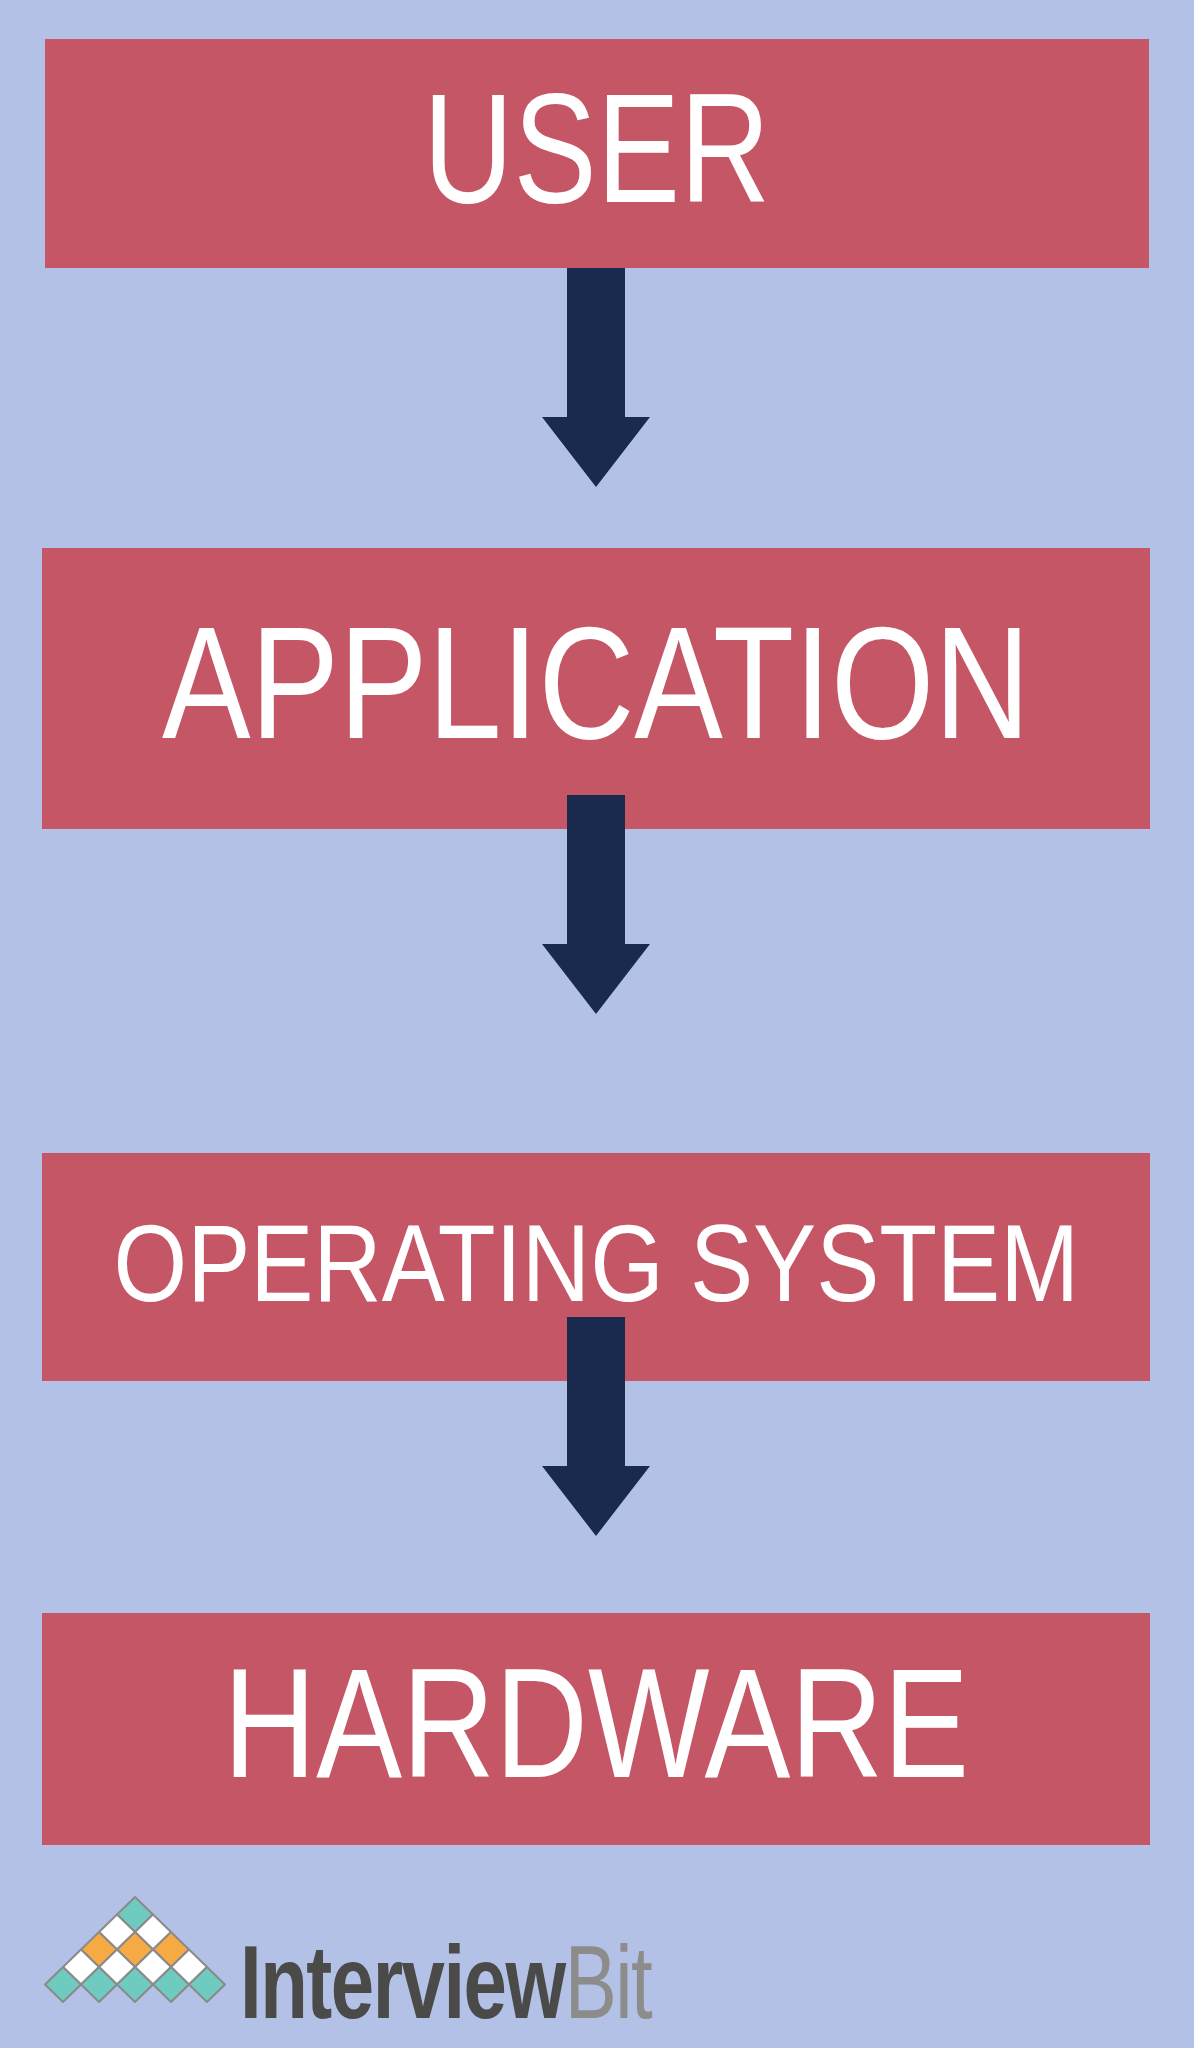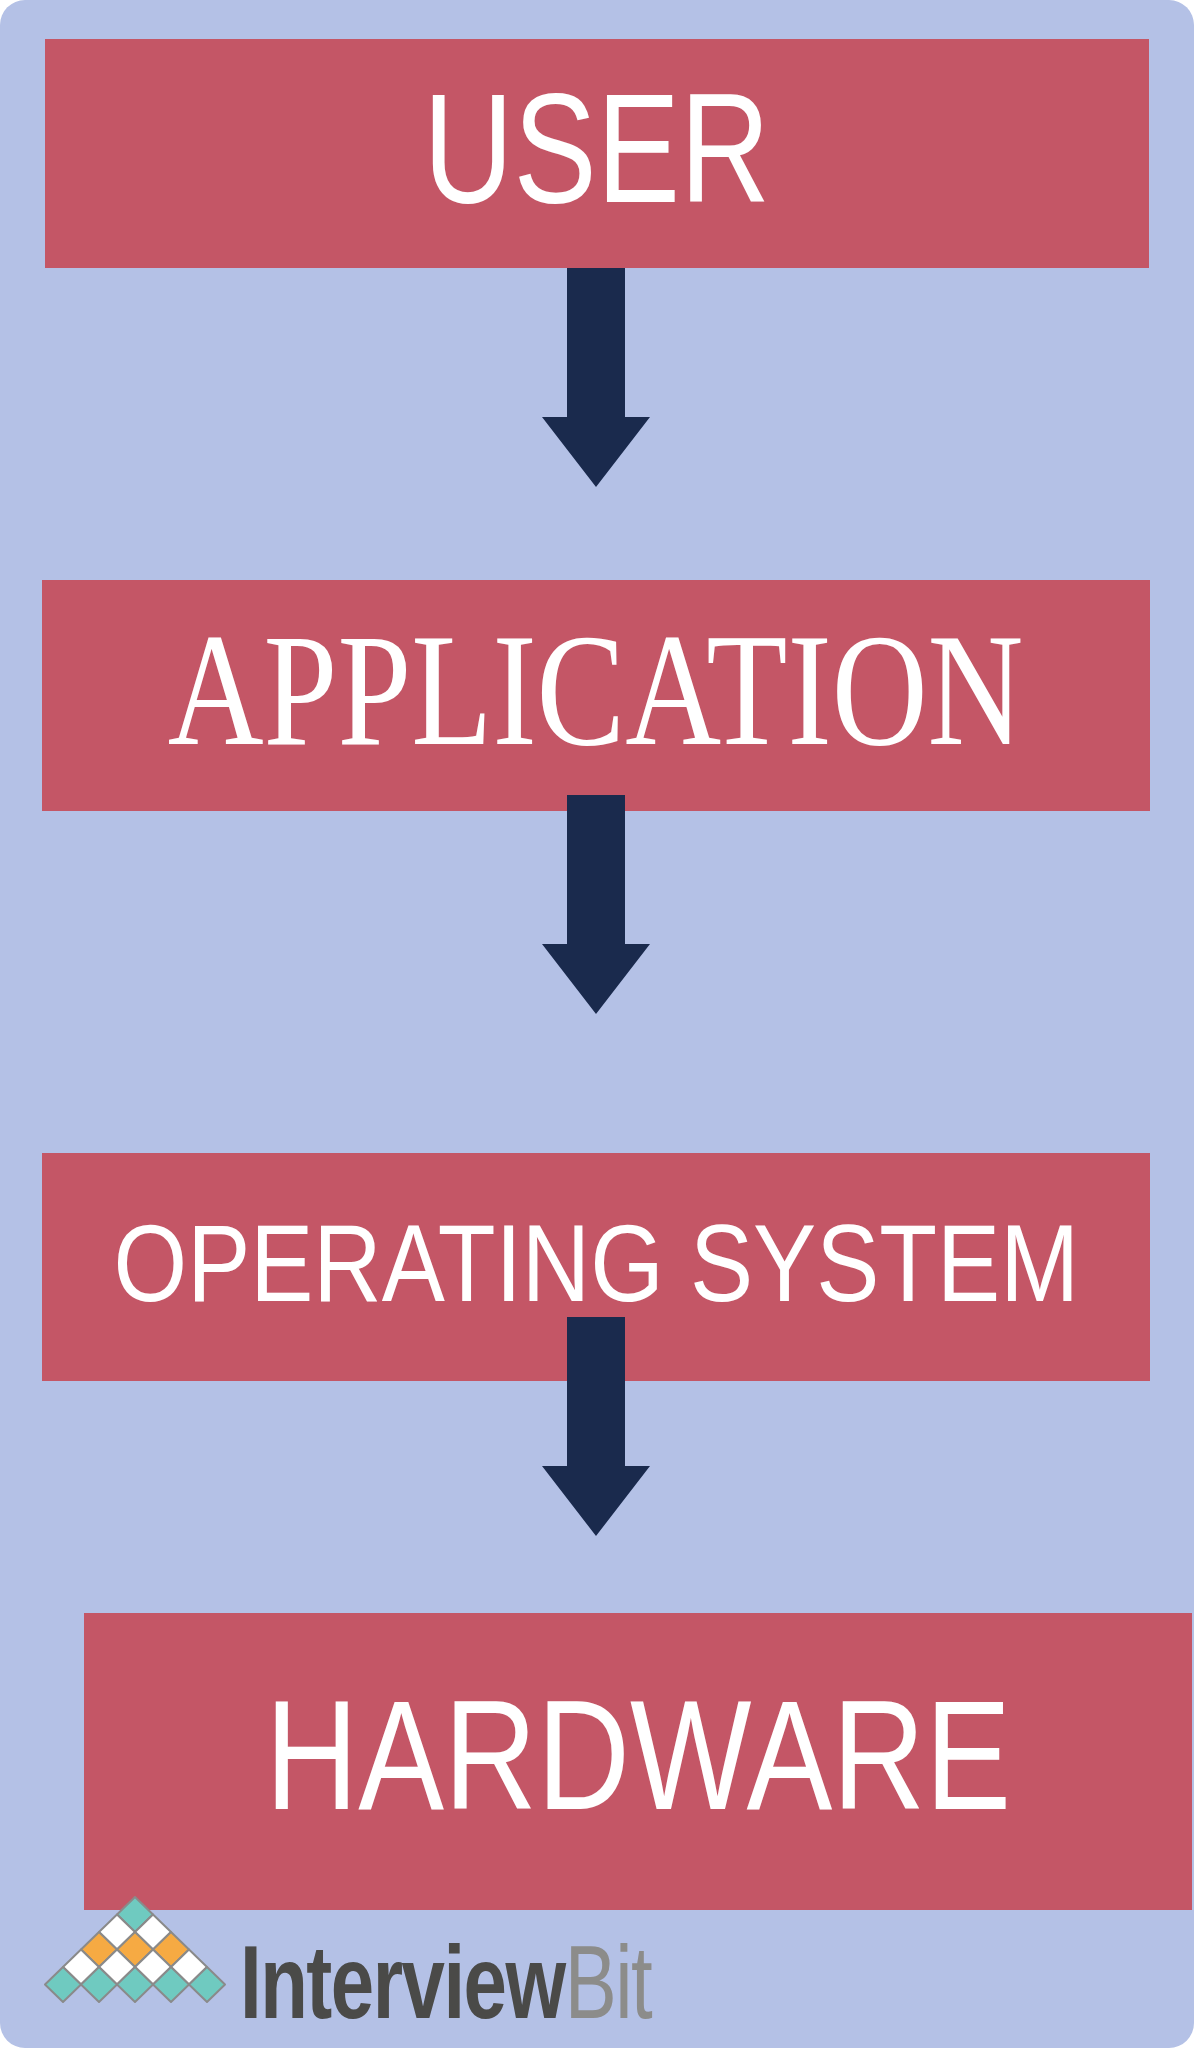--- a/index.html
+++ b/index.html
@@ -15,41 +15,40 @@
     --logo-light: #8c8c8a;
   }
   html, body { margin: 0; padding: 0; }
   .canvas {
     position: relative;
     width: 1194px;
     height: 2048px;
     background: var(--bg);
     overflow: hidden;
     font-family: "Liberation Sans", sans-serif;
-    border-radius: 25px;
   }
   .layer-box {
     position: absolute;
     left: 42px;
     width: 1108px;
     background: var(--box);
     display: flex;
     align-items: center;
     justify-content: center;
   }
   .layer-box .label {
     color: var(--box-text);
     font-weight: 400;
     white-space: nowrap;
     line-height: 1;
   }
   .box-user        { top: 39px;   height: 229px; left: 45px; width: 1104px; }
-  .box-application { top: 580px;  height: 231px; font-family: Liberation Serif, serif; }
+  .box-application { top: 548px;  height: 281px; }
   .box-os          { top: 1153px; height: 228px; }
-  .box-hardware    { top: 1613px; height: 297px; margin-left: 42px; }
+  .box-hardware    { top: 1613px; height: 232px; }
 
   .box-user .label        { font-size: 156px; transform: translateY(-0.04em) scaleX(0.80); }
   .box-application .label { font-size: 160px; transform: translateY(-0.04em) scaleX(0.83); }
   .box-os .label          { font-size: 110px; transform: translateY(-0.04em) scaleX(0.86); }
   .box-hardware .label    { font-size: 155px; transform: translateY(-0.04em) scaleX(0.83); }
 
   .down-arrow {
     position: absolute;
     left: 542px;
     width: 108px;

